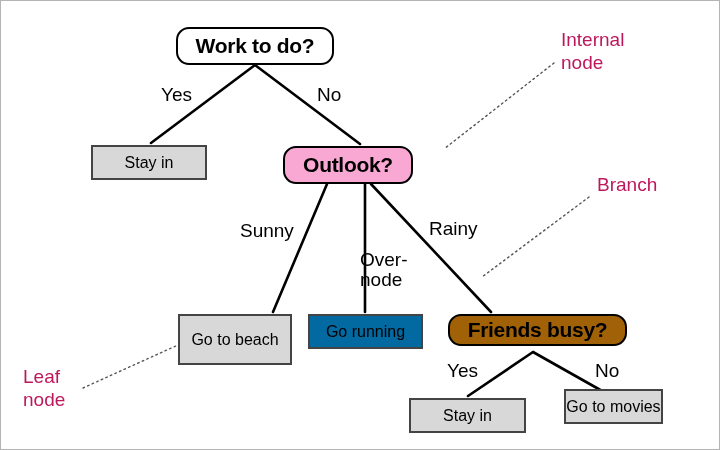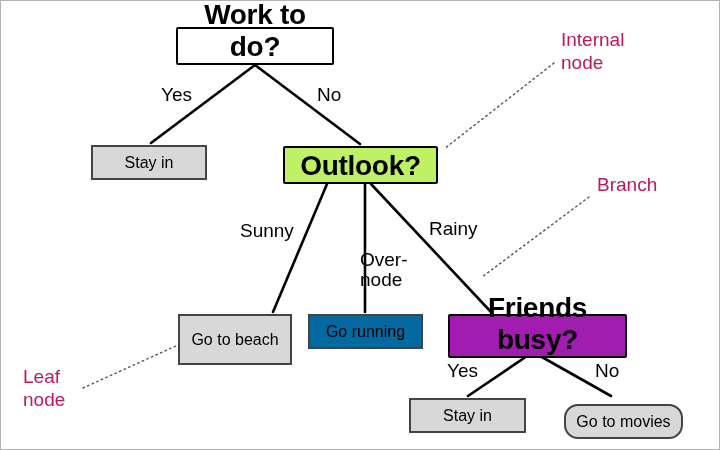--- a/index.html
+++ b/index.html
@@ -30,26 +30,25 @@
     position: absolute;
     box-sizing: border-box;
     display: flex;
     align-items: center;
     justify-content: center;
     text-align: center;
   }
   .internal-node {
     background: #ffffff;
     border: 2px solid #000000;
-    border-radius: 2px;
+    border-radius: 13px;
     font-weight: bold;
-    font-size: 28px;
+    font-size: 21px;
     letter-spacing: -0.3px;
     color: #000000;
-    align-items: flex-end;
   }
   .leaf-node {
     background: #d8d8d8;
     border: 2px solid #444444;
     border-radius: 0;
     font-weight: normal;
     font-size: 16px;
     color: #000000;
   }
   .edge-label {
@@ -91,36 +90,36 @@
       </g>
   </svg>
 
   <div id="nodes-layer">
       <div class="node internal-node" style="left: 175px; top: 26px; width: 158px; height: 38px; background: rgb(255, 255, 255); border-color: rgb(0, 0, 0);">
         <span>Work to do?</span>
       </div>
       <div class="node leaf-node" style="left: 90px; top: 144px; width: 116px; height: 35px; background: rgb(216, 216, 216); border-color: rgb(68, 68, 68);">
         <span>Stay in</span>
       </div>
-      <div class="node internal-node" style="left: 282px; top: 145px; width: 155px; height: 38px; background: #bef264; border-color: rgb(0, 0, 0);">
+      <div class="node internal-node" style="left: 282px; top: 145px; width: 130px; height: 38px; background: #f9a8d4; border-color: rgb(0, 0, 0);">
         <span>Outlook?</span>
       </div>
       <div class="node leaf-node" style="left: 177px; top: 313px; width: 114px; height: 51px; background: rgb(216, 216, 216); border-color: rgb(68, 68, 68);">
         <span>Go to beach</span>
       </div>
       <div class="node leaf-node" style="left: 307px; top: 313px; width: 115px; height: 35px; background: #0369a1; border-color: rgb(68, 68, 68);">
         <span>Go running</span>
       </div>
-      <div class="node internal-node" style="left: 447px; top: 313px; width: 179px; height: 44px; background: #a21caf; border-color: rgb(0, 0, 0);">
+      <div class="node internal-node" style="left: 447px; top: 313px; width: 179px; height: 32px; background: #a16207; border-color: rgb(0, 0, 0);">
         <span>Friends busy?</span>
       </div>
       <div class="node leaf-node" style="left: 408px; top: 397px; width: 117px; height: 35px; background: rgb(216, 216, 216); border-color: rgb(68, 68, 68);">
         <span>Stay in</span>
       </div>
-      <div class="node leaf-node" style="left: 563px; top: 403px; width: 119px; height: 35px; background: rgb(216, 216, 216); border-color: rgb(68, 68, 68); border-radius: 14px;">
+      <div class="node leaf-node" style="left: 563px; top: 388px; width: 99px; height: 35px; background: rgb(216, 216, 216); border-color: rgb(68, 68, 68);">
         <span>Go to movies</span>
       </div>
     </div>
   <div id="edge-labels-layer">
       <div class="edge-label" style="left: 160px; top: 84px;">Yes</div>
       <div class="edge-label" style="left: 316px; top: 84px;">No</div>
       <div class="edge-label" style="left: 239px; top: 220px;">Sunny</div>
       <div class="edge-label" style="left: 359px; top: 249px; white-space: pre-line;">Over-
 node</div>
       <div class="edge-label" style="left: 428px; top: 218px;">Rainy</div>

